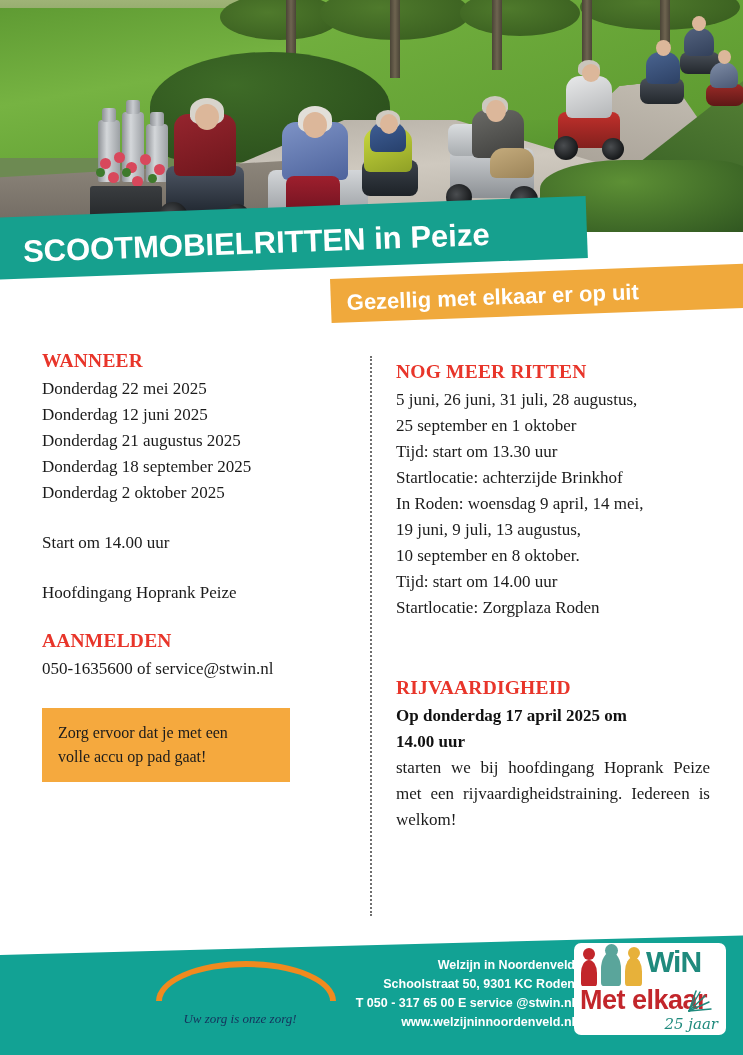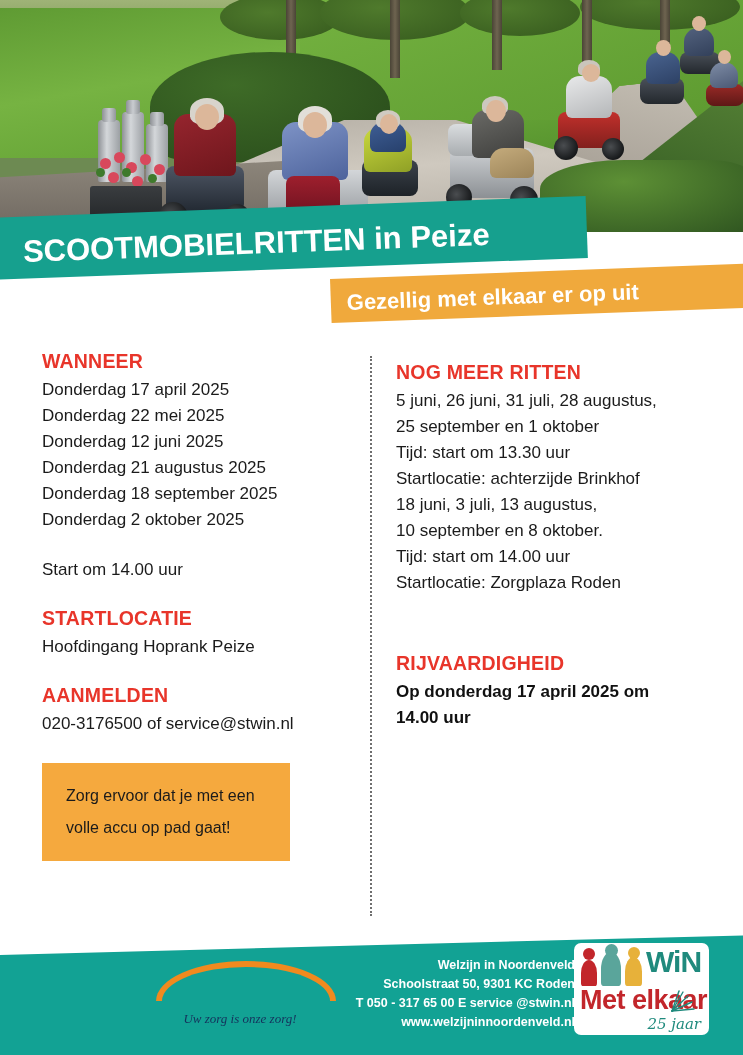--- a/index.html
+++ b/index.html
@@ -67,54 +67,54 @@
   .teal-title .thin{font-weight:bold;}
 
   
   .orange-band{position:absolute;left:330px;top:279px;width:430px;height:44px;background:#f0a93c;
                transform:rotate(-2.1deg);transform-origin:left top;}
   .orange-title{position:absolute;left:346px;top:282px;width:420px;height:42px;
                 transform:rotate(-2.1deg);transform-origin:left top;
                 color:#fff;font-weight:bold;font-size:22px;line-height:42px;white-space:nowrap;}
 
   
-  .content{position:absolute;left:0;top:330px;width:743px;height:600px;}
+  .content{position:absolute;left:0;top:330px;width:743px;height:600px;font-family:Liberation Serif, serif;}
   .col-left{position:absolute;left:42px;top:20px;width:310px;}
   .col-right{position:absolute;left:396px;top:20px;width:325px;margin-top:11px;}
   .divider{position:absolute;left:370px;top:26px;width:0;height:560px;
            border-left:2px dotted #6f6f6f;}
 
   h2.sec{color:#e8352a;font-size:19.5px;font-weight:bold;margin:0 0 4px 0;letter-spacing:0.2px;}
   .col-right h2.sec{font-size:19.5px;}
   .line{font-size:17px;color:#1b1b1b;line-height:26px;margin:0;}
   .gap-m{height:24px;}
 
   .notebox{margin-top:26px;width:248px;background:#f5a93e;padding:13px 16px;box-sizing:border-box;}
-  .notebox p{margin:8px;font-size:16px;color:#1b1b1b;line-height:24px;}
+  .notebox p{margin:0;font-size:16px;color:#1b1b1b;line-height:24px;}
 
   .bold-line{font-size:17px;color:#111;line-height:26px;margin:0;font-weight:bold;}
   .just{text-align:justify;}
 
   
   .footer{position:absolute;left:0;top:925px;width:743px;height:130px;background:#12a294;
           clip-path:polygon(0% 23%,100% 8%,100% 100%,0% 100%);}
   .zorg{position:absolute;left:140px;top:965px;width:200px;height:70px;text-align:center;}
   .zorg-arc{position:absolute;left:16px;top:-4px;width:168px;height:34px;
             border:6px solid #f08a1e;border-radius:50%/100% 100% 0 0;border-bottom:none;}
   .zorg-word{position:absolute;left:0;top:10px;width:200px;font-size:31px;font-weight:bold;
              letter-spacing:-1px;}
   .zorg-word .a{color:#f4881f;}
   .zorg-word .b{color:#3b3f8f;}
   .zorg-tag{position:absolute;left:0;top:46px;width:200px;font-size:13px;color:#15325c;
             font-style:italic;font-family:Liberation Serif, serif;}
 
   .addr{position:absolute;left:330px;top:956px;width:245px;text-align:right;color:#fff;
         font-size:12.5px;font-weight:bold;line-height:19px;}
 
-  .win{position:absolute;left:574px;top:943px;width:135px;height:92px;background:#fff;
+  .win{position:absolute;left:574px;top:943px;width:152px;height:92px;background:#fff;
        border-radius:7px;overflow:hidden;}
   .win-figs{position:absolute;left:7px;top:5px;width:62px;height:38px;}
   .figure{position:absolute;bottom:0;border-radius:50% 50% 12% 12%;}
   .fighead{position:absolute;border-radius:50%;}
   .win-word{position:absolute;left:72px;top:2px;font-size:30px;font-weight:bold;color:#1f8a7d;
             letter-spacing:-1px;}
   .met{position:absolute;left:6px;top:42px;font-size:27px;font-weight:bold;color:#c2262b;
        letter-spacing:-0.5px;}
   .jaar{position:absolute;right:8px;bottom:2px;font-size:15px;color:#1f8a7d;font-style:italic;
         font-family:"DejaVu Serif",serif;}
@@ -237,60 +237,60 @@
 
   <div class="orange-band"></div>
   <div class="orange-title">Gezellig met elkaar er op uit</div>
 
   <div class="content">
 
     <div class="divider"></div>
 
     <div class="col-left">
       <h2 class="sec">WANNEER</h2>
-      <p class="line">Donderdag 17 april 2025</p>
       <p class="line">Donderdag 22 mei 2025</p>
       <p class="line">Donderdag 12 juni 2025</p>
       <p class="line">Donderdag 21 augustus 2025</p>
       <p class="line">Donderdag 18 september 2025</p>
       <p class="line">Donderdag 2 oktober 2025</p>
 
       <div class="gap-m"></div>
       <p class="line">Start om 14.00 uur</p>
 
       <div class="gap-m"></div>
-      <h2 class="sec">STARTLOCATIE</h2>
       <p class="line">Hoofdingang Hoprank Peize</p>
 
       <div class="gap-m"></div>
       <h2 class="sec">AANMELDEN</h2>
-      <p class="line">020-3176500 of service@stwin.nl</p>
+      <p class="line">050-1635600 of service@stwin.nl</p>
 
       <div class="notebox">
         <p>Zorg ervoor dat je met een</p>
         <p>volle accu op pad gaat!</p>
       </div>
     </div>
 
     <div class="col-right">
       <h2 class="sec">NOG MEER RITTEN</h2>
       <p class="line">5 juni, 26 juni, 31 juli, 28 augustus,</p>
       <p class="line">25 september en 1 oktober</p>
       <p class="line">Tijd: start om 13.30 uur</p>
       <p class="line">Startlocatie: achterzijde Brinkhof</p>
-      <p class="line">18 juni, 3 juli, 13 augustus,</p>
+      <p class="line">In Roden: woensdag 9 april, 14 mei,</p>
+      <p class="line">19 juni, 9 juli, 13 augustus,</p>
       <p class="line">10 september en 8 oktober.</p>
       <p class="line">Tijd: start om 14.00 uur</p>
       <p class="line">Startlocatie: Zorgplaza Roden</p>
 
       <div style="height:56px;"></div>
 
       <h2 class="sec">RIJVAARDIGHEID</h2>
       <p class="bold-line">Op donderdag 17 april 2025 om</p>
       <p class="bold-line">14.00 uur</p>
+      <p class="line just" style="width:314px;">starten we bij hoofdingang Hoprank Peize met een rijvaardigheidstraining. Iedereen is welkom!</p>
     </div>
 
   </div>
 
   <div class="footer"></div>
 
   <div class="zorg">
     <div class="zorg-arc"></div>
     <div class="zorg-tag">Uw zorg is onze zorg!</div>
   </div>

